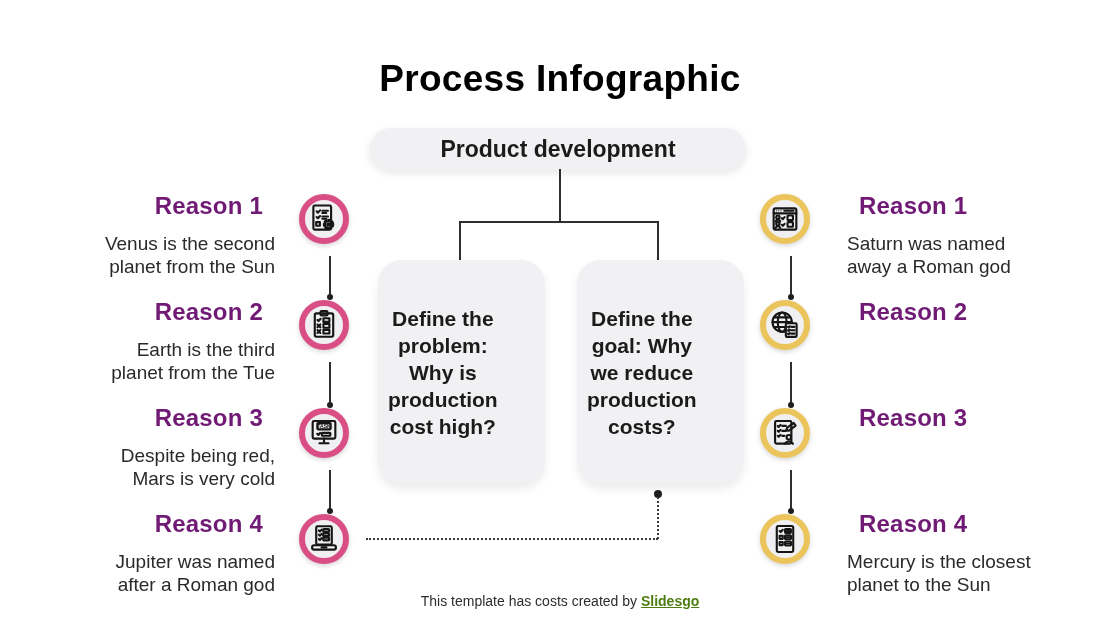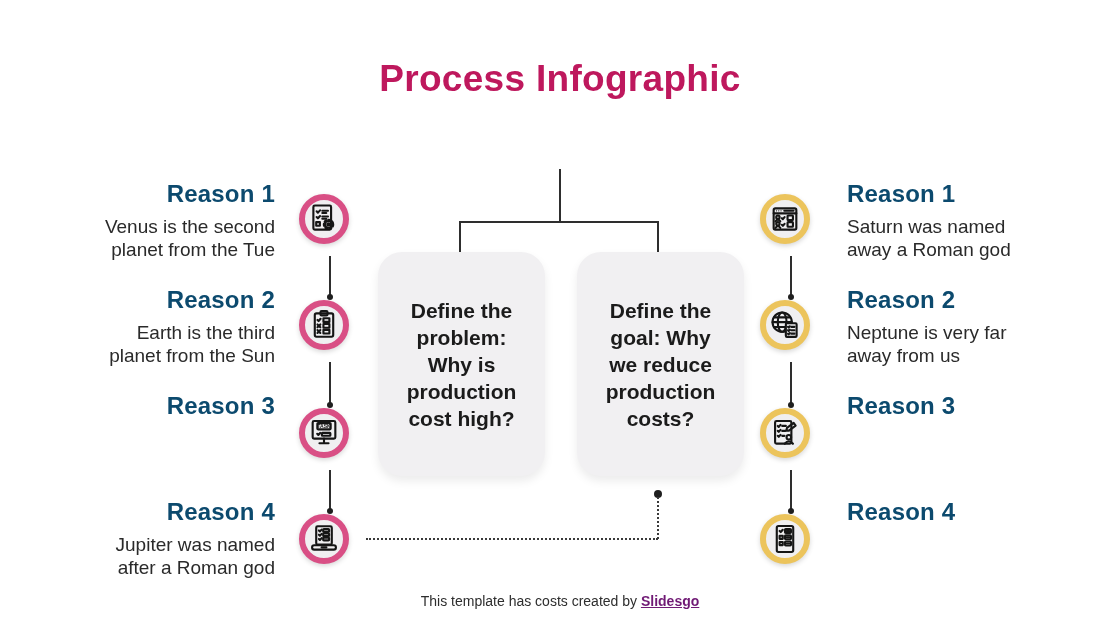--- a/index.html
+++ b/index.html
@@ -8,74 +8,77 @@
   }
   *{box-sizing:border-box}
   html,body{margin:0;padding:0;background:#ffffff}
   .slide{
     position:relative; width:1120px; height:630px; margin:0 auto;
     background:#ffffff; overflow:hidden;
     font-family:"Liberation Sans", sans-serif; color:var(--ink);
   }
   .title{
     position:absolute; top:58px; left:0; width:100%; margin:0;
-    text-align:center; font-size:37px; font-weight:bold; letter-spacing:.3px; color:#be185d;
+    text-align:center; font-size:37px; font-weight:bold; letter-spacing:.3px; color:#000000;
   }
   .pill{
     position:absolute; left:370px; top:128px; width:376px; height:42px;
     background:var(--shape); border-radius:22px;
     box-shadow:0 3px 8px rgba(0,0,0,.10);
     display:flex; align-items:center; justify-content:center;
     font-size:23px; font-weight:bold; color:#1b1b1b;
   }
   .vline,.hline{position:absolute; background:var(--line)}
   .vline{width:2px}
   .hline{height:2px}
   .vdotted{position:absolute; width:0; border-left:2px dotted #3a3a3a}
   .hdotted{position:absolute; height:0; border-top:2px dotted #3a3a3a}
   .dot{position:absolute; background:#1f1f1f; border-radius:50%}
   .dot-s{width:6px; height:6px}
   .dot-l{width:8px; height:8px}
   .qbox{
-    position:absolute; top:252px; width:167px; height:224px;
+    position:absolute; top:260px; width:167px; height:224px;
     background:var(--shape); border-radius:24px;
     box-shadow:0 5px 10px rgba(0,0,0,.08);
-    display:flex; align-items:center; justify-content:center;
+    display:flex; align-items:center; 
   }
   .qbox p{
     margin:0; padding:0 10px; text-align:center; white-space:pre-line;
     font-size:21px; line-height:27px; font-weight:bold; color:#1b1b1b;
   }
   .reason{position:absolute; width:245px}
   .reason.left{left:30px; text-align:right}
   .reason.right{left:847px; text-align:left}
-  .reason h2{margin:0; font-size:24px; font-weight:bold; color:#0c4a6e; letter-spacing:.2px}
+  .reason h2{margin:12px; font-size:24px; font-weight:bold; color:#701a75; letter-spacing:.2px}
   .reason p{margin:7px 0 0; font-size:19px; line-height:23px; color:var(--body); white-space:pre-line}
   .node{
     position:absolute; width:50px; height:50px; border-radius:50%;
     border:6px solid var(--pink); background:#f0eff1;
     display:flex; align-items:center; justify-content:center;
     box-shadow:0 2px 5px rgba(0,0,0,.16);
   }
   .node.yellow{border-color:var(--yellow)}
   .node svg{display:block}
   .ic{stroke:#151515; fill:none; stroke-width:1.5; stroke-linecap:round; stroke-linejoin:round}
   .footer{
     position:absolute; top:593px; left:0; width:100%;
     text-align:center; font-size:14px; color:#2d2d2d;
   }
-  .footer a{color:#701a75; font-weight:bold; text-decoration:underline}
+  .footer a{color:#4d7c0f; font-weight:bold; text-decoration:underline}
 </style>
 </head>
 <body>
 
 <div class="slide">
 
   <h1 class="title">Process Infographic</h1>
 
+  <div class="pill">
+    <span>Product development</span>
+  </div>
 
   <div class="vline" style="left:559px; top:169px; height:53px"></div>
   <div class="hline" style="left:459px; top:221px; width:200px"></div>
   <div class="vline" style="left:459px; top:221px; height:49px"></div>
   <div class="vline" style="left:657px; top:221px; height:49px"></div>
   <div class="dot dot-l" style="left:456px; top:267px"></div>
   <div class="dot dot-l" style="left:654px; top:267px"></div>
 
   <div class="qbox" style="left:378px">
     <p>Define the
@@ -92,29 +95,31 @@
 costs?</p>
   </div>
 
   <div class="dot dot-l" style="left:654px; top:490px"></div>
   <div class="vdotted" style="left:657px; top:497px; height:42px"></div>
   <div class="hdotted" style="left:366px; top:538px; width:292px"></div>
 
   <div class="reason left" style="top:180px">
     <h2>Reason 1</h2>
     <p>Venus is the second
-planet from the Tue</p>
+planet from the Sun</p>
   </div>
   <div class="reason left" style="top:286px">
     <h2>Reason 2</h2>
     <p>Earth is the third
-planet from the Sun</p>
+planet from the Tue</p>
   </div>
   <div class="reason left" style="top:392px">
     <h2>Reason 3</h2>
+    <p>Despite being red,
+Mars is very cold</p>
   </div>
   <div class="reason left" style="top:498px">
     <h2>Reason 4</h2>
     <p>Jupiter was named
 after a Roman god</p>
   </div>
 
   <div class="vline" style="left:329px; top:256px; height:42px"></div>
   <div class="dot dot-s" style="left:327px; top:294px"></div>
   <div class="vline" style="left:329px; top:362px; height:44px"></div>
@@ -176,28 +181,28 @@
     </svg>
   </div>
 
   <div class="reason right" style="top:180px">
     <h2>Reason 1</h2>
     <p>Saturn was named
 away a Roman god</p>
   </div>
   <div class="reason right" style="top:286px">
     <h2>Reason 2</h2>
-    <p>Neptune is very far
-away from us</p>
   </div>
   <div class="reason right" style="top:392px">
     <h2>Reason 3</h2>
   </div>
   <div class="reason right" style="top:498px">
     <h2>Reason 4</h2>
+    <p>Mercury is the closest
+planet to the Sun</p>
   </div>
 
   <div class="vline" style="left:790px; top:256px; height:42px"></div>
   <div class="dot dot-s" style="left:788px; top:294px"></div>
   <div class="vline" style="left:790px; top:362px; height:44px"></div>
   <div class="dot dot-s" style="left:788px; top:402px"></div>
   <div class="vline" style="left:790px; top:470px; height:42px"></div>
   <div class="dot dot-s" style="left:788px; top:508px"></div>
 
   <div class="node yellow" style="left:760px; top:194px">

